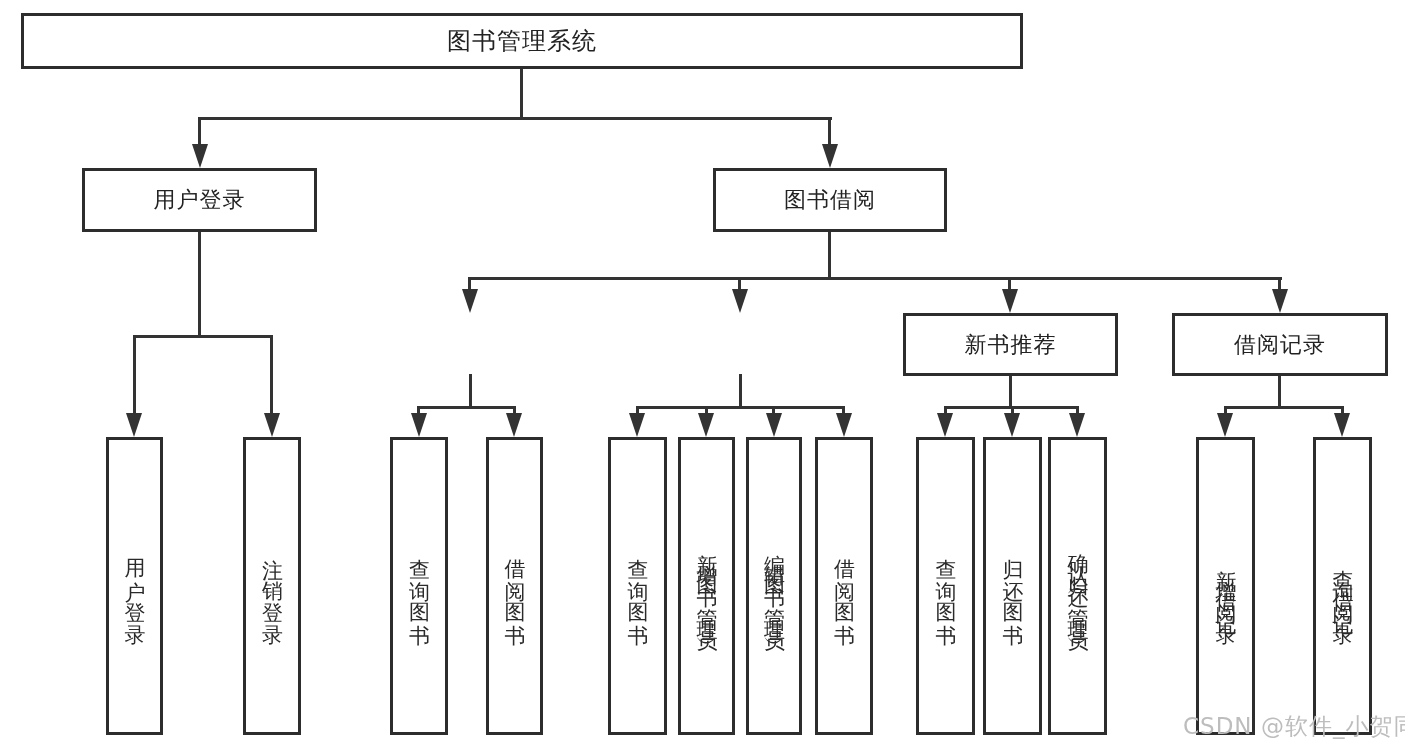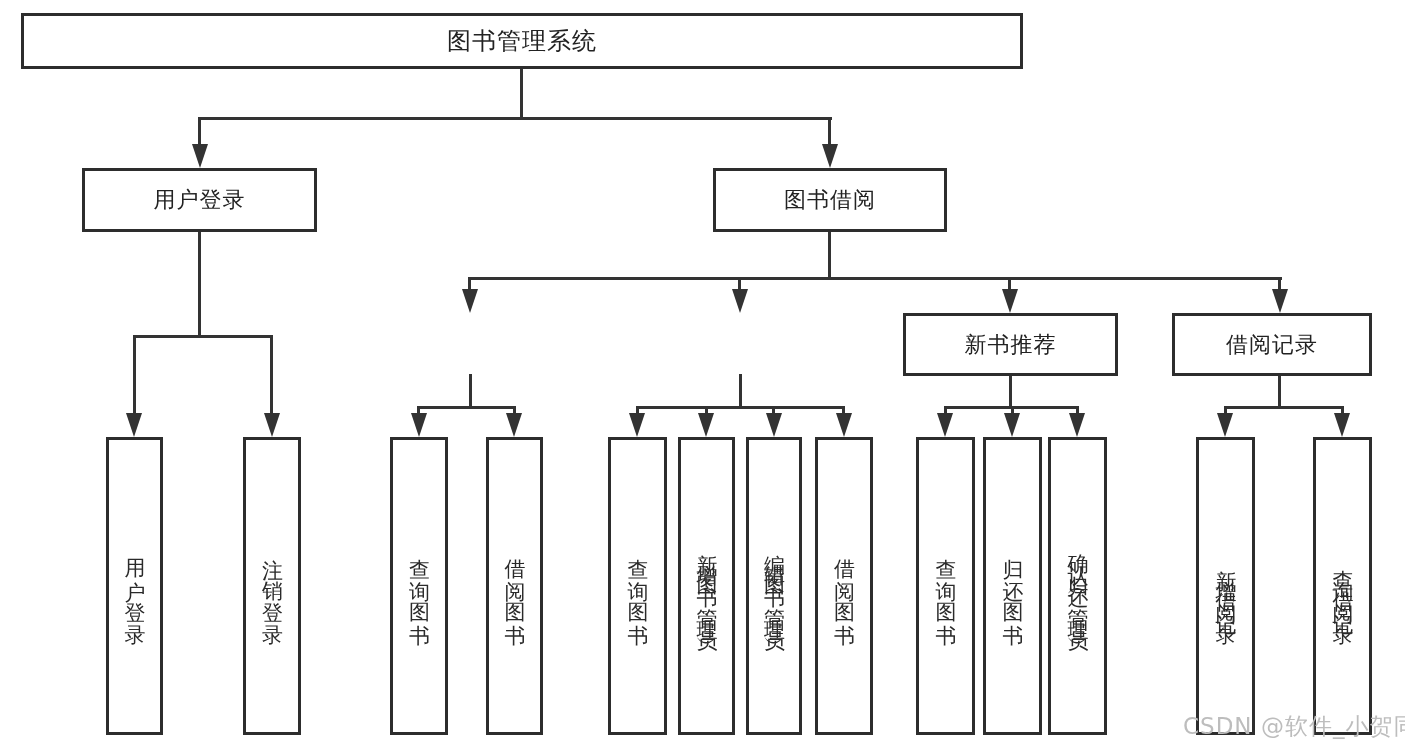--- a/index.html
+++ b/index.html
@@ -93,21 +93,21 @@
   <div class="vline" style="left:738px;top:277px;height:16px;"></div>
   <div class="arrow" style="left:732px;top:289px;"></div>
   <div class="vline" style="left:1008px;top:277px;height:16px;"></div>
   <div class="arrow" style="left:1002px;top:289px;"></div>
   <div class="vline" style="left:1278px;top:277px;height:16px;"></div>
   <div class="arrow" style="left:1272px;top:289px;"></div>
 
   <div class="node" style="left:903px;top:313px;width:215px;height:63px;">
     <span>新书推荐</span>
   </div>
-  <div class="node" style="left:1172px;top:313px;width:200px;height:63px;">
+  <div class="node" style="left:1172px;top:313px;width:216px;height:63px;">
     <span>借阅记录</span>
   </div>
 
   <div class="vline" style="left:469px;top:374px;height:34px;"></div>
   <div class="hline" style="left:417px;top:406px;width:99px;"></div>
   <div class="vline" style="left:417px;top:406px;height:10px;"></div>
   <div class="arrow" style="left:411px;top:413px;"></div>
   <div class="vline" style="left:513px;top:406px;height:10px;"></div>
   <div class="arrow" style="left:506px;top:413px;"></div>
 

